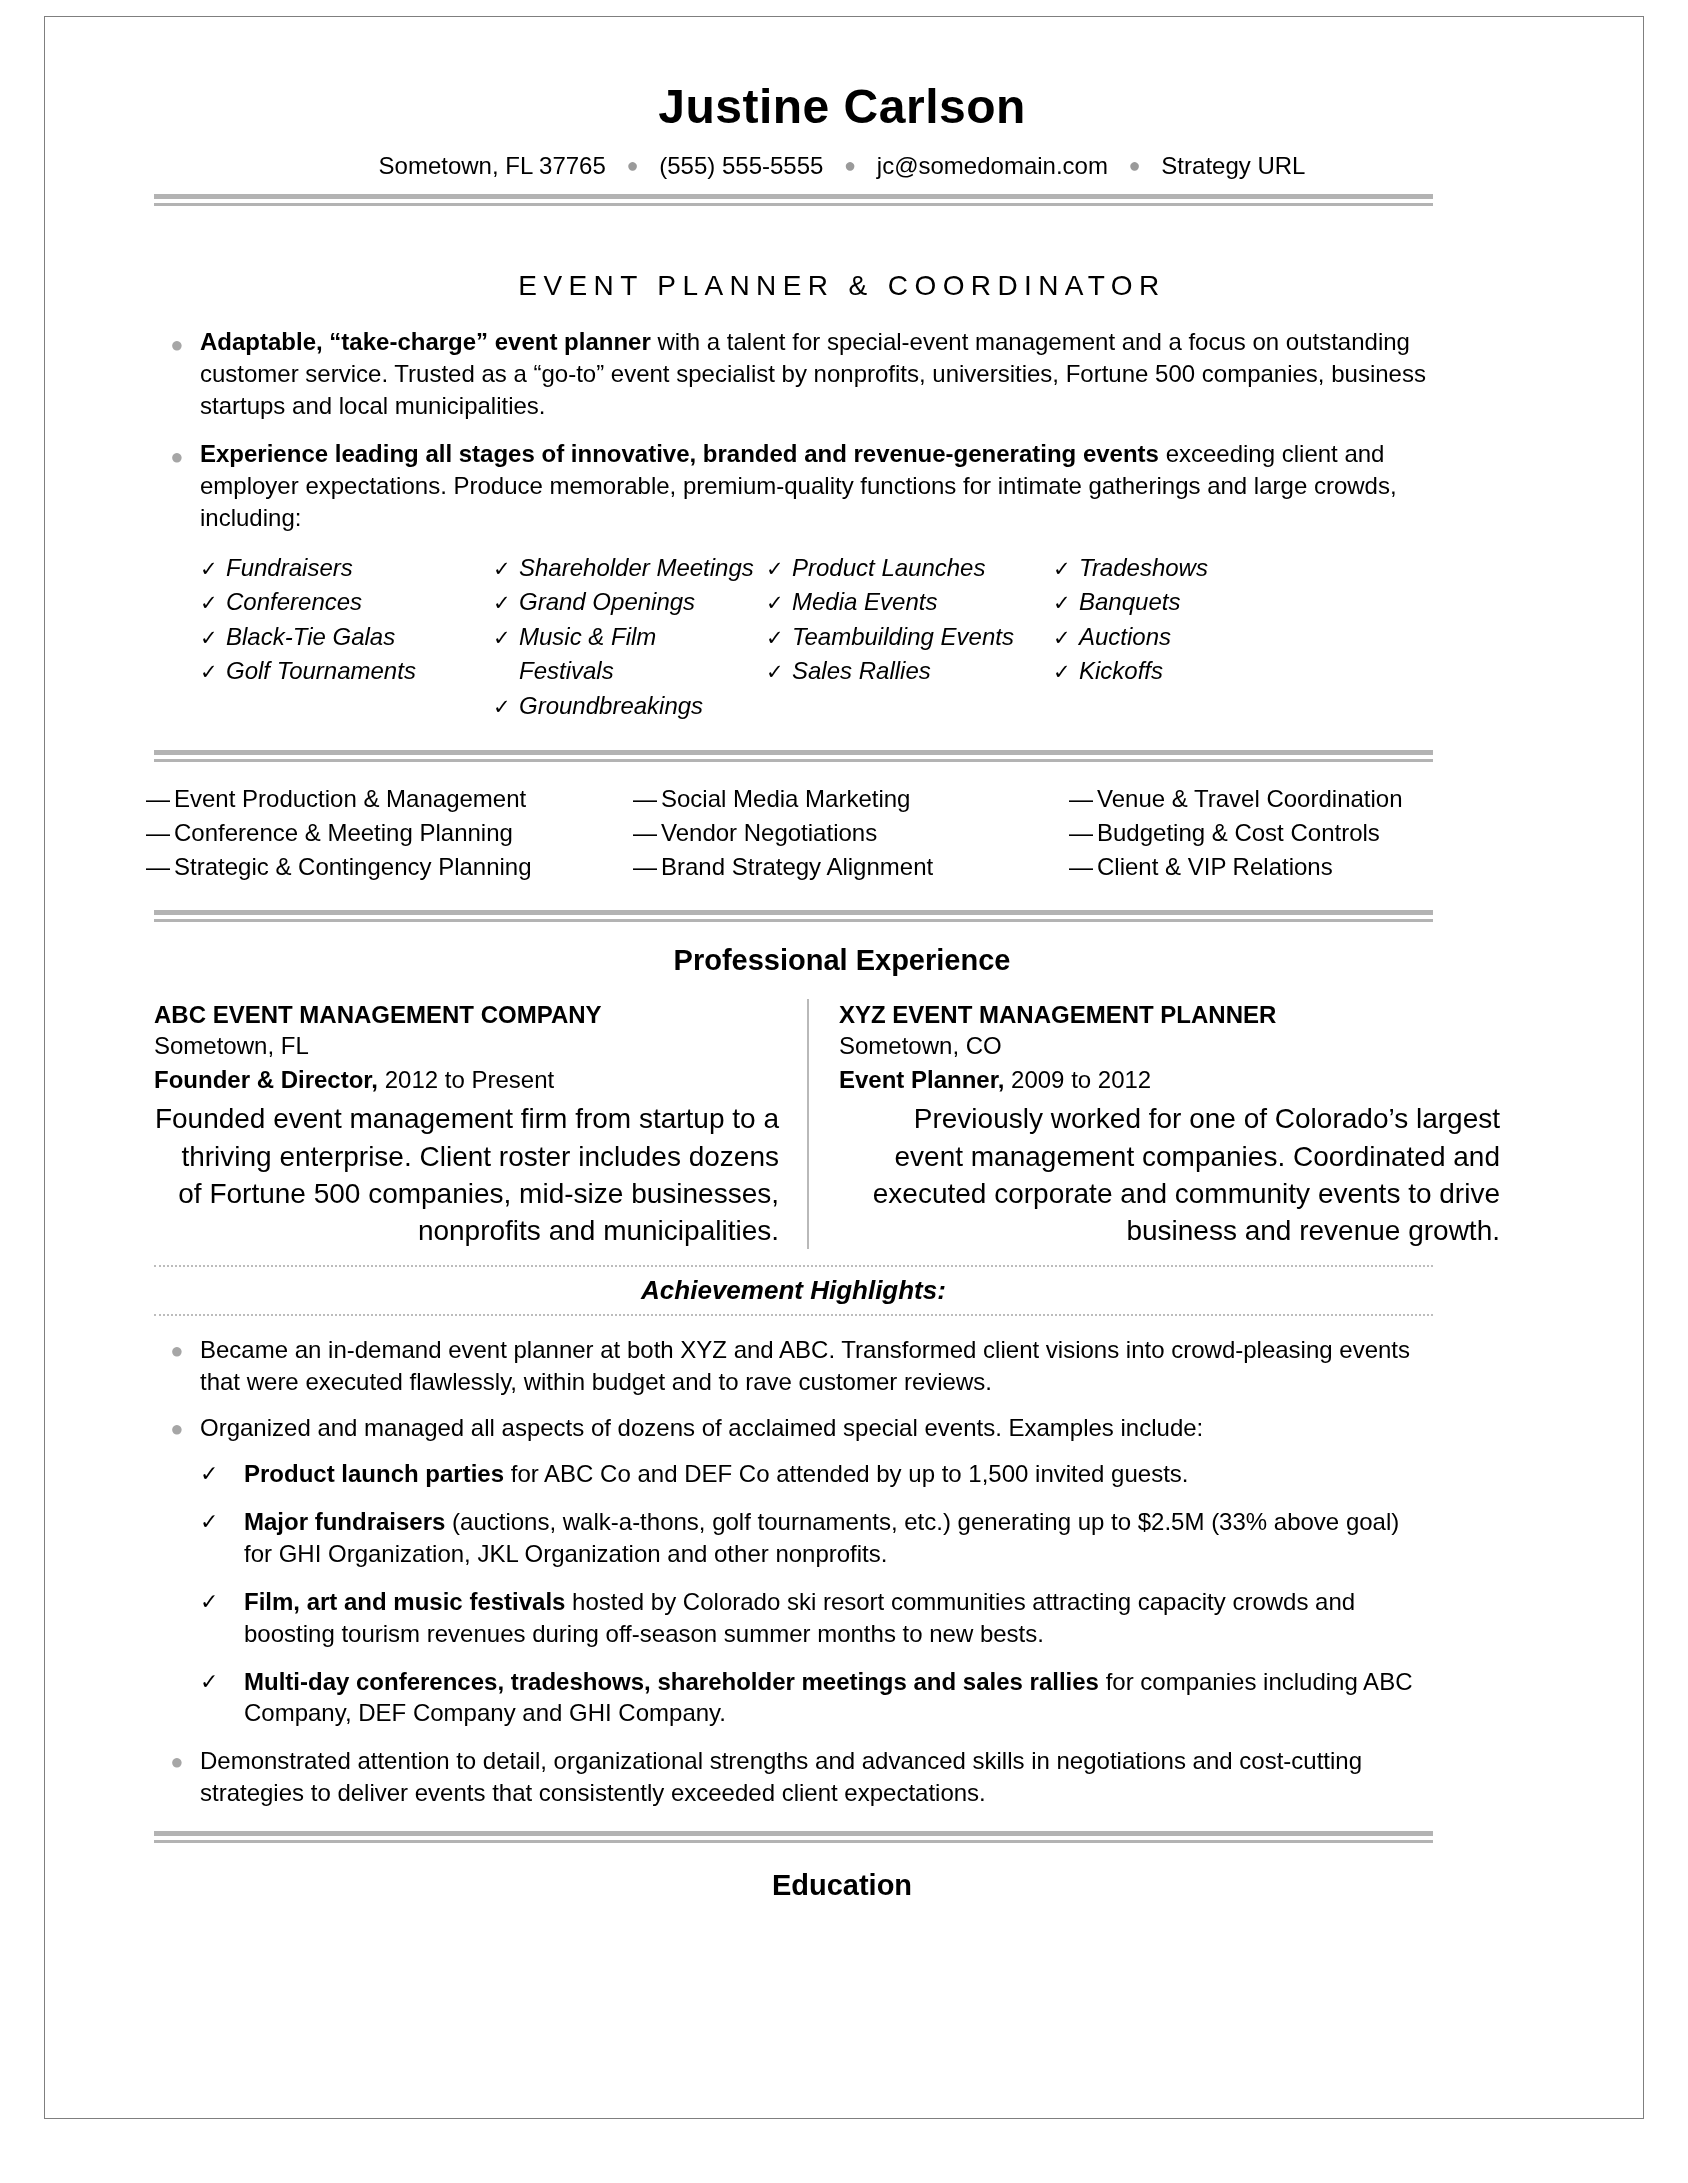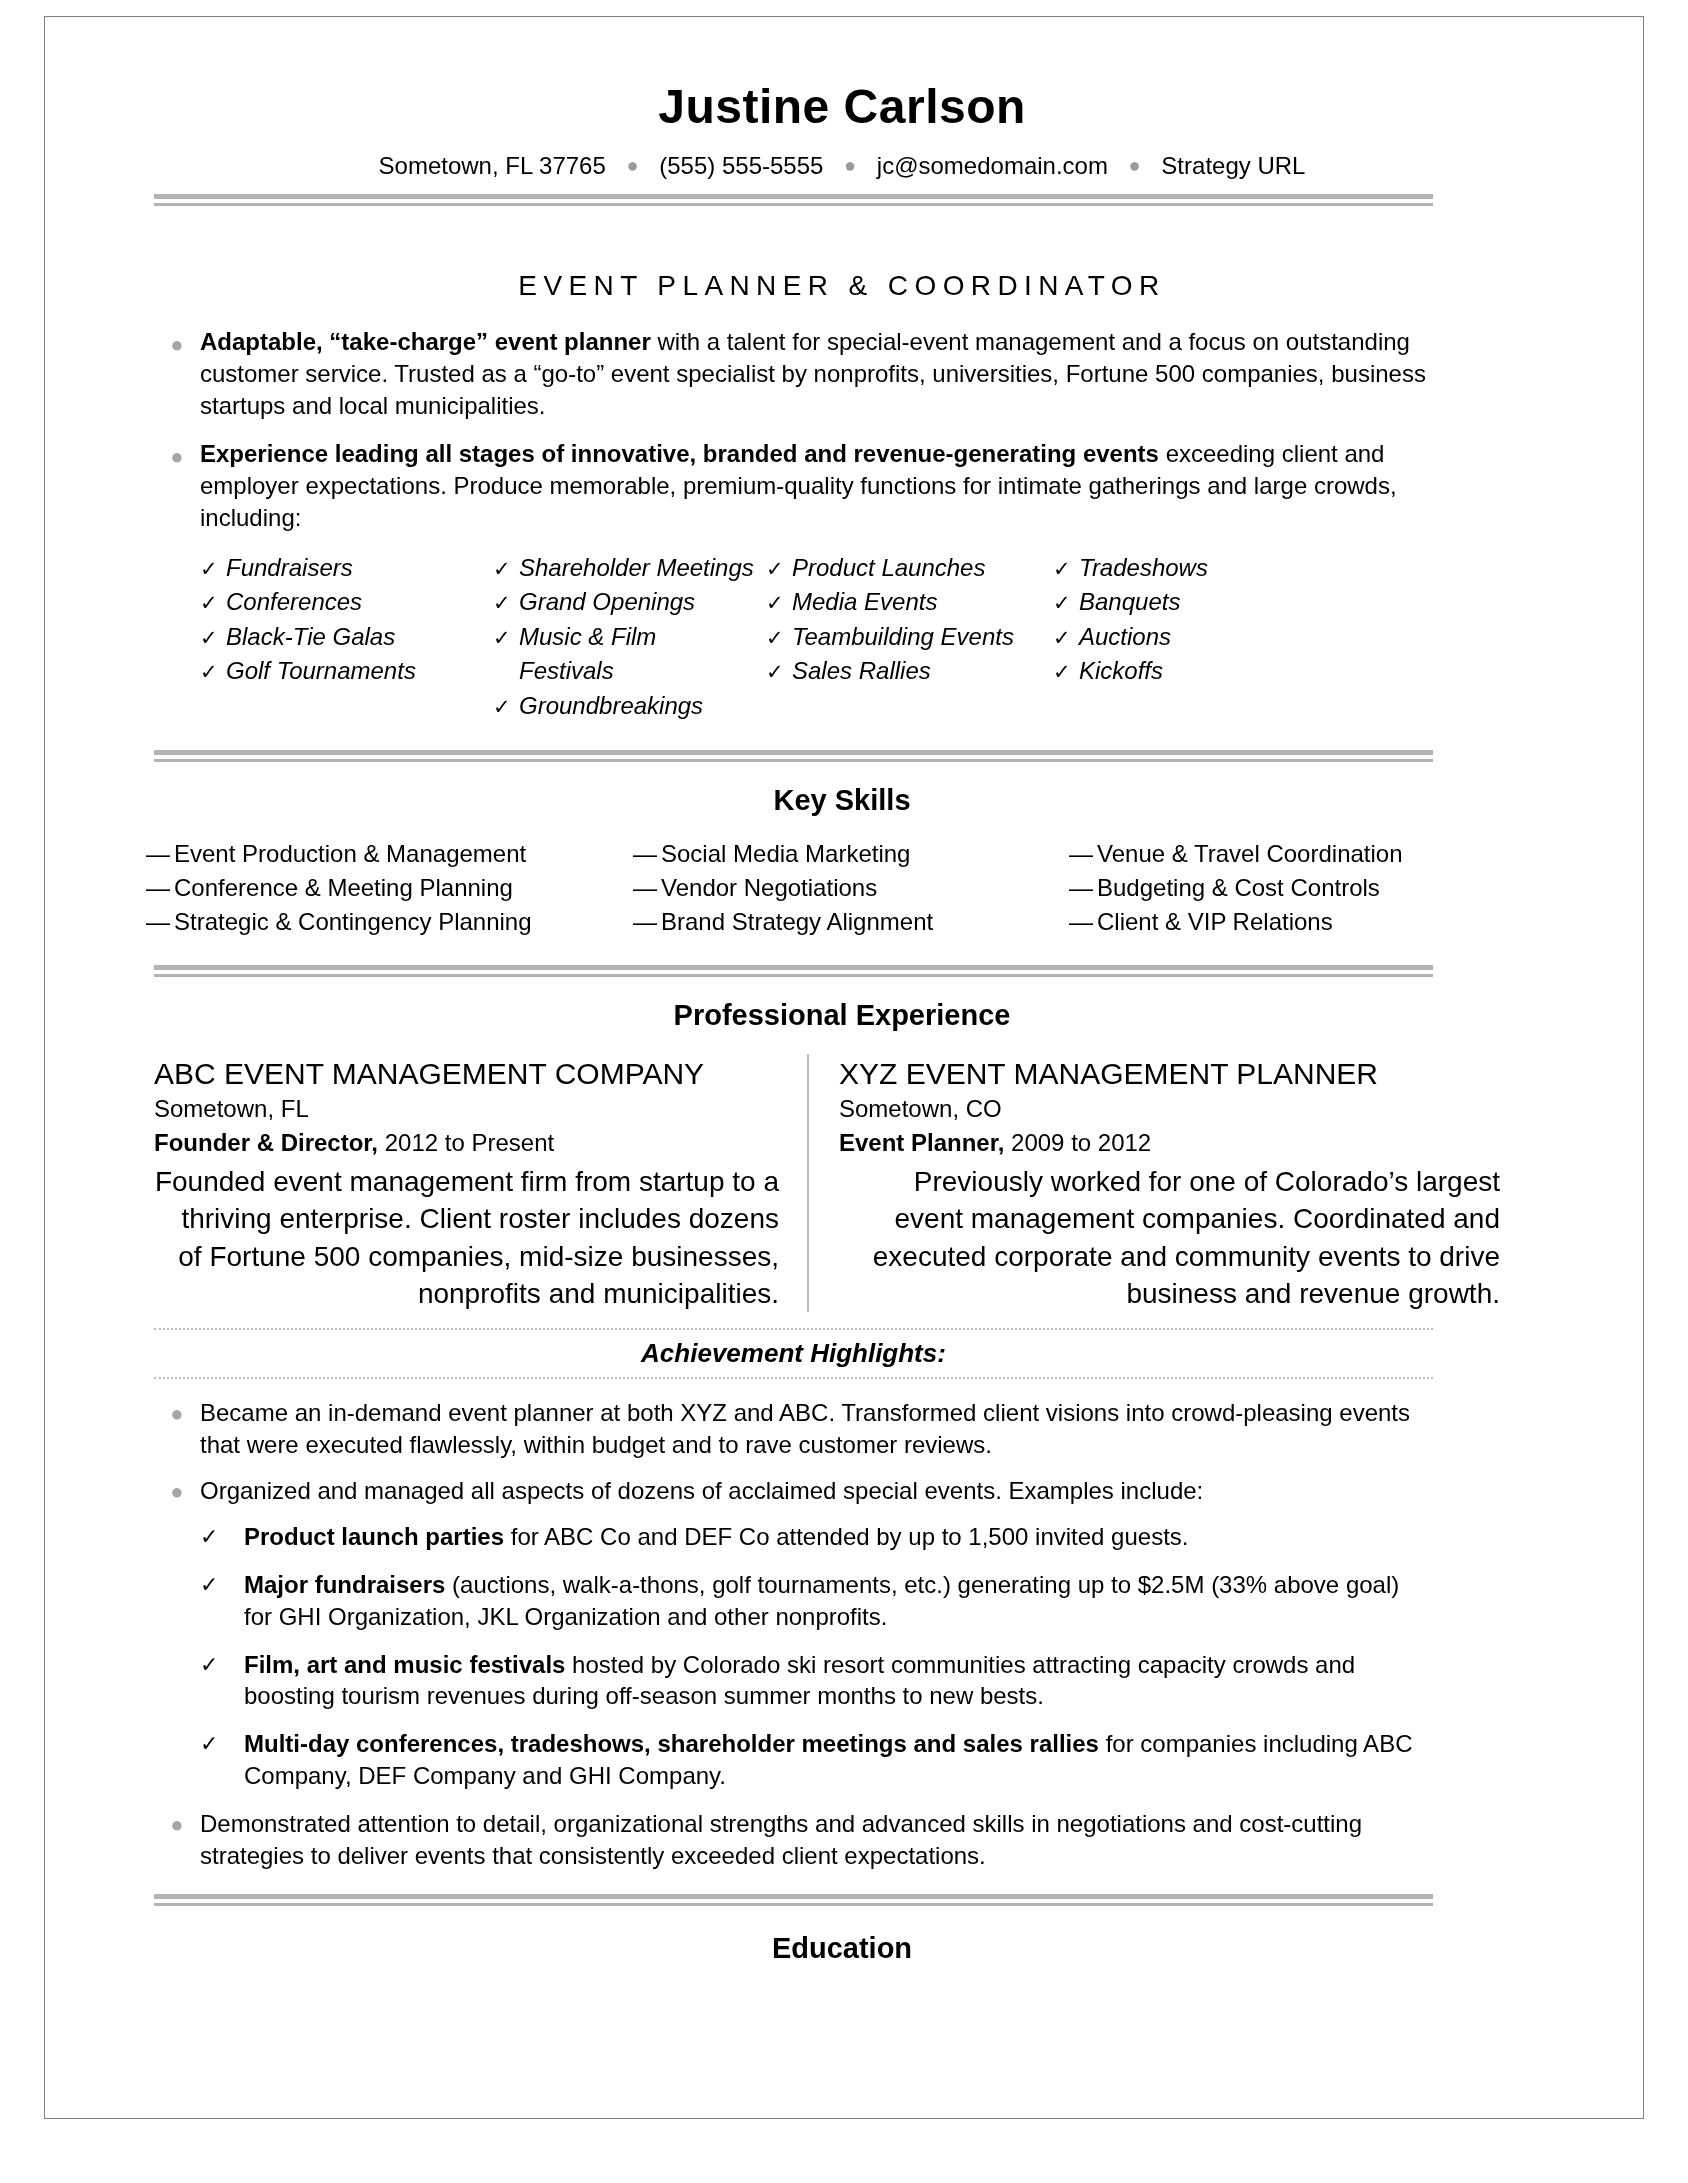--- a/index.html
+++ b/index.html
@@ -176,22 +176,23 @@
     box-sizing: border-box;
   }
   .exp-col.right {
     border-left: 2px solid #b9b9b9;
     padding-left: 30px;
     padding-right: 0;
     width: 693px;
     flex: 0 0 693px;
   }
   .exp-company {
-    font-size: 30px;
+    font-size: 24px;
     line-height: 1.3;
+    font-weight: bold;
   }
   .exp-city {
     font-size: 24px;
     line-height: 1.3;
   }
   .exp-role {
     font-size: 24px;
     line-height: 1.55;
   }
   .exp-role b { font-weight: bold; }
@@ -327,21 +328,20 @@
           <div class="ev-item"><span class="ev-check">✓</span><span>Banquets</span></div>
           <div class="ev-item"><span class="ev-check">✓</span><span>Auctions</span></div>
           <div class="ev-item"><span class="ev-check">✓</span><span>Kickoffs</span></div>
         </div>
       </div>
 
     <div class="double-rule" style="margin-top:26px;">
       <div class="r1"></div>
         <div class="r2"></div>
     </div>
-    <div class="sec-heading">Key Skills</div>
     <div class="skills-grid" id="skills-grid">
         <div class="sk-col k1">
           <div class="sk-item"><span class="sk-dash">—</span><span>Event Production &amp; Management</span></div>
           <div class="sk-item"><span class="sk-dash">—</span><span>Conference &amp; Meeting Planning</span></div>
           <div class="sk-item"><span class="sk-dash">—</span><span>Strategic &amp; Contingency Planning</span></div>
         </div>
         <div class="sk-col k2">
           <div class="sk-item"><span class="sk-dash">—</span><span>Social Media Marketing</span></div>
           <div class="sk-item"><span class="sk-dash">—</span><span>Vendor Negotiations</span></div>
           <div class="sk-item"><span class="sk-dash">—</span><span>Brand Strategy Alignment</span></div>

